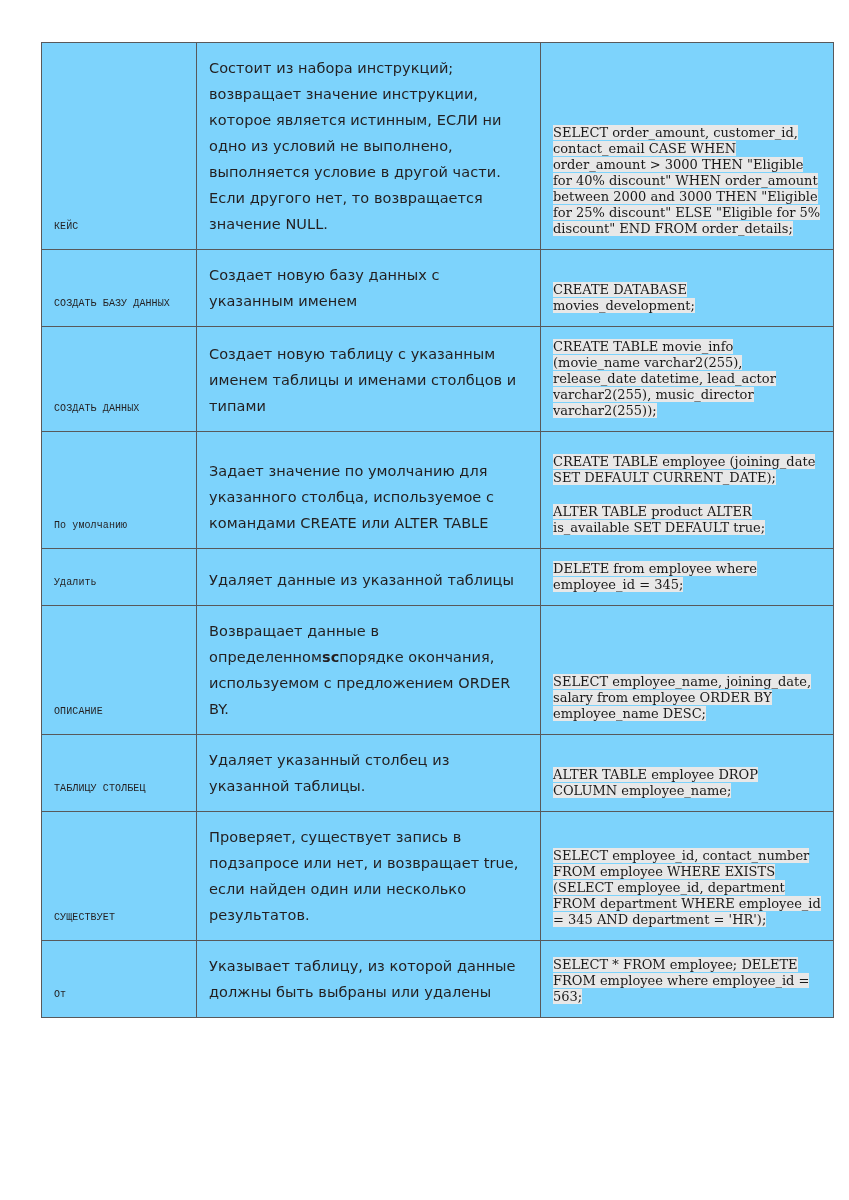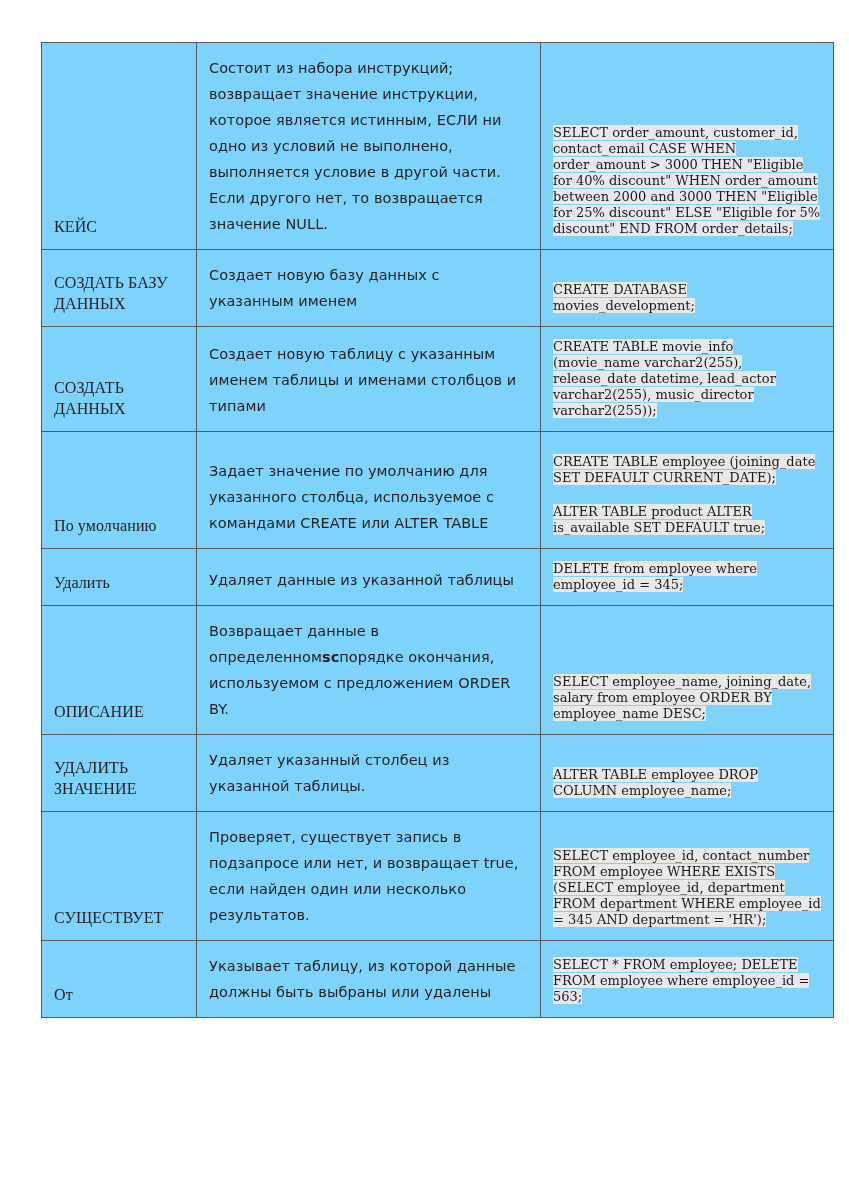--- a/index.html
+++ b/index.html
@@ -37,25 +37,25 @@
     vertical-align: bottom;
     background: #7dd3fc;
     margin-left: 12px;
   }
 
   .col-term   { width: 155px; }
   .col-desc   { width: 344px; }
   .col-syntax { width: 293px; }
 
   .cell-term {
-    font-size: 16px;
+    font-size: 10px;
     line-height: 21px;
     color: #231f20;
     padding: 7px 8px 8px 10px;
-    font-family: Liberation Serif, serif;
+    font-family: Liberation Mono, monospace;
     letter-spacing: 0.1px;
   }
 
   .cell-desc {
     font-size: 14.5px;
     line-height: 26px;
     color: #231f20;
     padding: 8px 12px 8px 10px;
     font-family: "DejaVu Sans", sans-serif;
     letter-spacing: 0.05px;
@@ -137,21 +137,21 @@
           </td>
         </tr>
         <tr style="height: 124px;">
           <td class="cell-term va-bottom"><span>ОПИСАНИЕ</span></td>
           <td class="cell-desc va-top"><span>Возвращает данные в определенном</span><b>sc</b><span>порядке окончания, используемом с предложением ORDER BY.</span></td>
           <td class="cell-syntax va-middle">
             <span class="syntax-block"><span class="code">SELECT employee_name, joining_date, salary from employee ORDER BY employee_name DESC;</span></span>
           </td>
         </tr>
         <tr style="height: 62px;">
-          <td class="cell-term va-top"><span>УДАЛИТЬ ЗНАЧЕНИЕ</span></td>
+          <td class="cell-term va-top"><span>ТАБЛИЦУ СТОЛБЕЦ</span></td>
           <td class="cell-desc va-top"><span>Удаляет указанный столбец из указанной таблицы.</span></td>
           <td class="cell-syntax va-middle">
             <span class="syntax-block"><span class="code">ALTER TABLE employee DROP COLUMN employee_name;</span></span>
           </td>
         </tr>
         <tr style="height: 107px;">
           <td class="cell-term va-bottom"><span>СУЩЕСТВУЕТ</span></td>
           <td class="cell-desc va-top"><span>Проверяет, существует запись в подзапросе или нет, и возвращает true, если найден один или несколько результатов.</span></td>
           <td class="cell-syntax va-middle">
             <span class="syntax-block"><span class="code">SELECT employee_id, contact_number FROM employee WHERE EXISTS (SELECT employee_id, department FROM department WHERE employee_id = 345 AND department = 'HR');</span></span>

